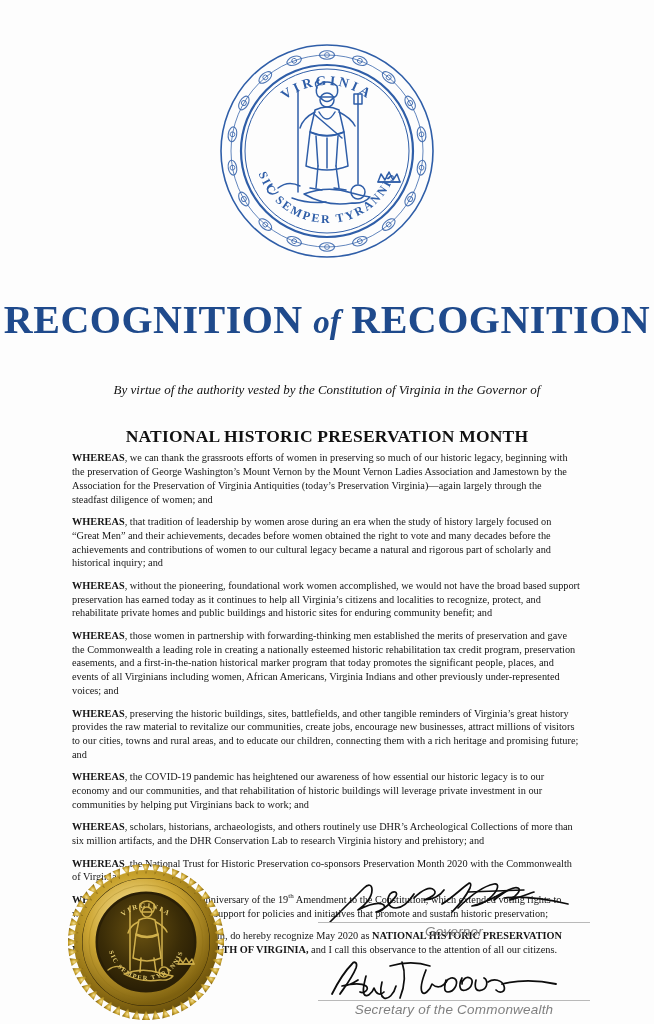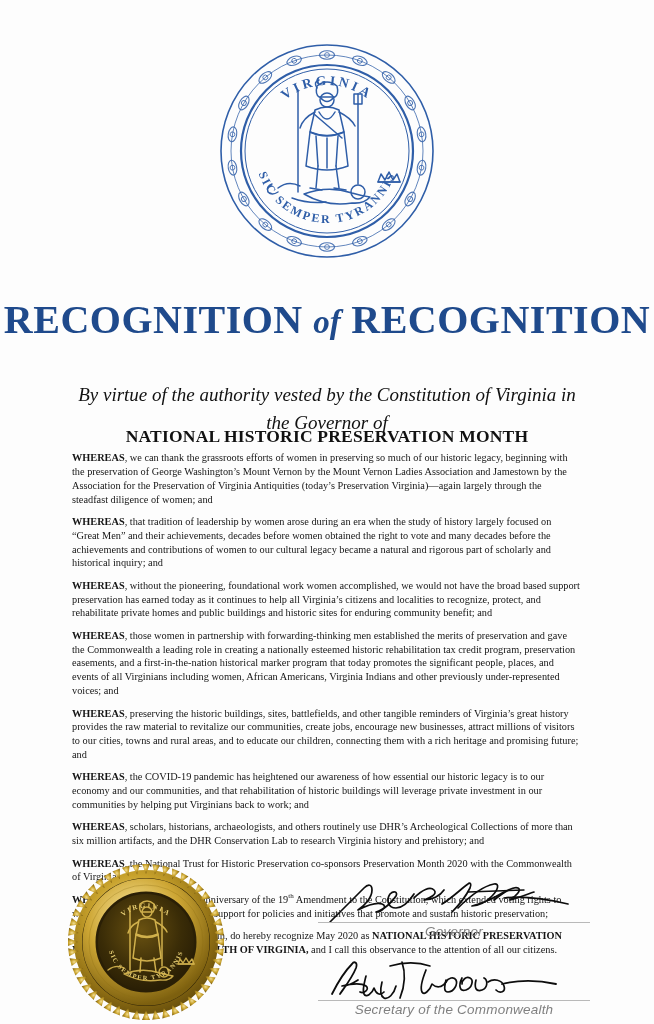--- a/index.html
+++ b/index.html
@@ -57,21 +57,21 @@
   }
 
   
   .subtitle {
     position: absolute;
     top: 381px;
     left: 78px;
     width: 498px;
     text-align: center;
     font-style: italic;
-    font-size: 19px;
+    font-size: 13px;
     line-height: 1.45;
     color: #111;
   }
 
   
   .recognized {
     position: absolute;
     top: 426px;
     left: 0;
     width: 100%;

